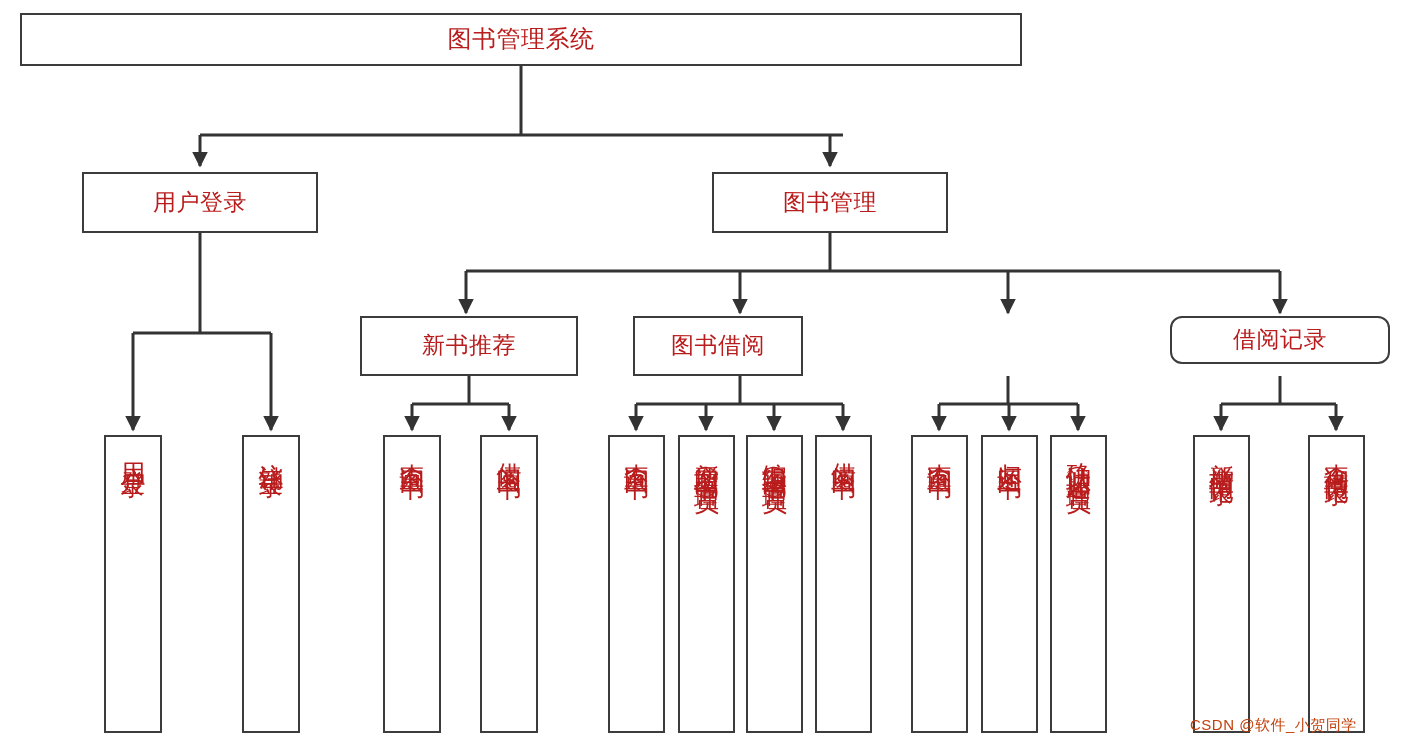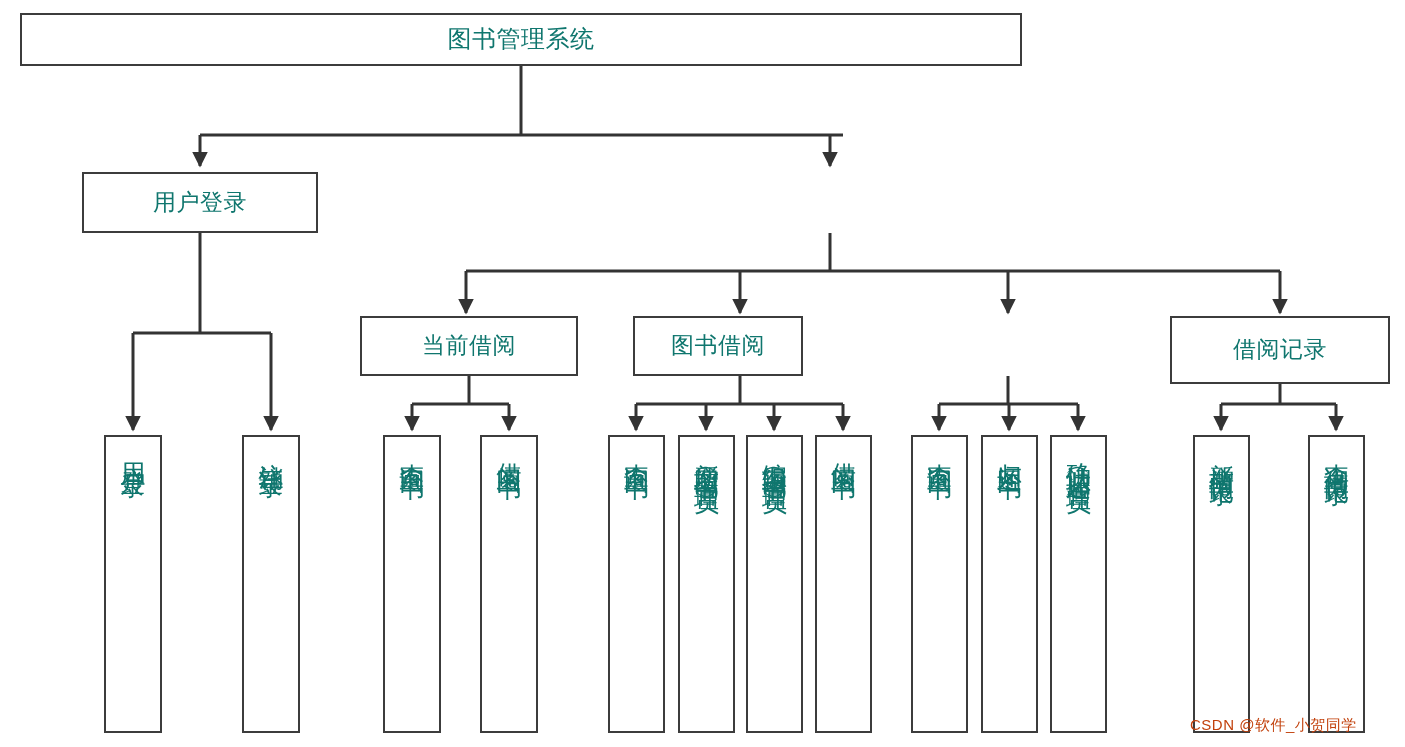--- a/index.html
+++ b/index.html
@@ -27,21 +27,21 @@
     pointer-events: none;
   }
   .node {
     position: absolute;
     box-sizing: border-box;
     background: #ffffff;
     border: 2.5px solid #3c3c3c;
     display: flex;
     align-items: center;
     justify-content: center;
-    color: #0f766e;
+    color: #b91c1c;
   }
   .node .label {
     display: block;
     text-align: center;
     line-height: 1.18;
     letter-spacing: 0.5px;
   }
   .node.horizontal .label {
     writing-mode: horizontal-tb;
     font-size: 23px;
@@ -122,28 +122,31 @@
     </g>
   </svg>
 
   <div class="node root horizontal" style="left:20px; top:13px; width:1002px; height:53px;">
     <span class="label">图书管理系统</span>
   </div>
 
   <div class="node horizontal" style="left:82px; top:172px; width:236px; height:61px;">
     <span class="label">用户登录</span>
   </div>
+  <div class="node horizontal" style="left:712px; top:172px; width:236px; height:61px;">
+    <span class="label">图书管理</span>
+  </div>
 
   <div class="node horizontal" style="left:360px; top:316px; width:218px; height:60px;">
-    <span class="label">当前借阅</span>
+    <span class="label">新书推荐</span>
   </div>
   <div class="node horizontal" style="left:633px; top:316px; width:170px; height:60px;">
     <span class="label">图书借阅</span>
   </div>
-  <div class="node horizontal" style="left:1170px; top:316px; width:220px; height:68px;">
+  <div class="node horizontal" style="left:1170px; top:316px; width:220px; height:48px;border-radius:12px;">
     <span class="label">借阅记录</span>
   </div>
 
   <div class="node vertical" style="left:104px; top:435px; width:58px; height:298px;">
     <span class="label">用户登录</span>
   </div>
   <div class="node vertical" style="left:242px; top:435px; width:58px; height:298px;">
     <span class="label">注销登录</span>
   </div>
 

